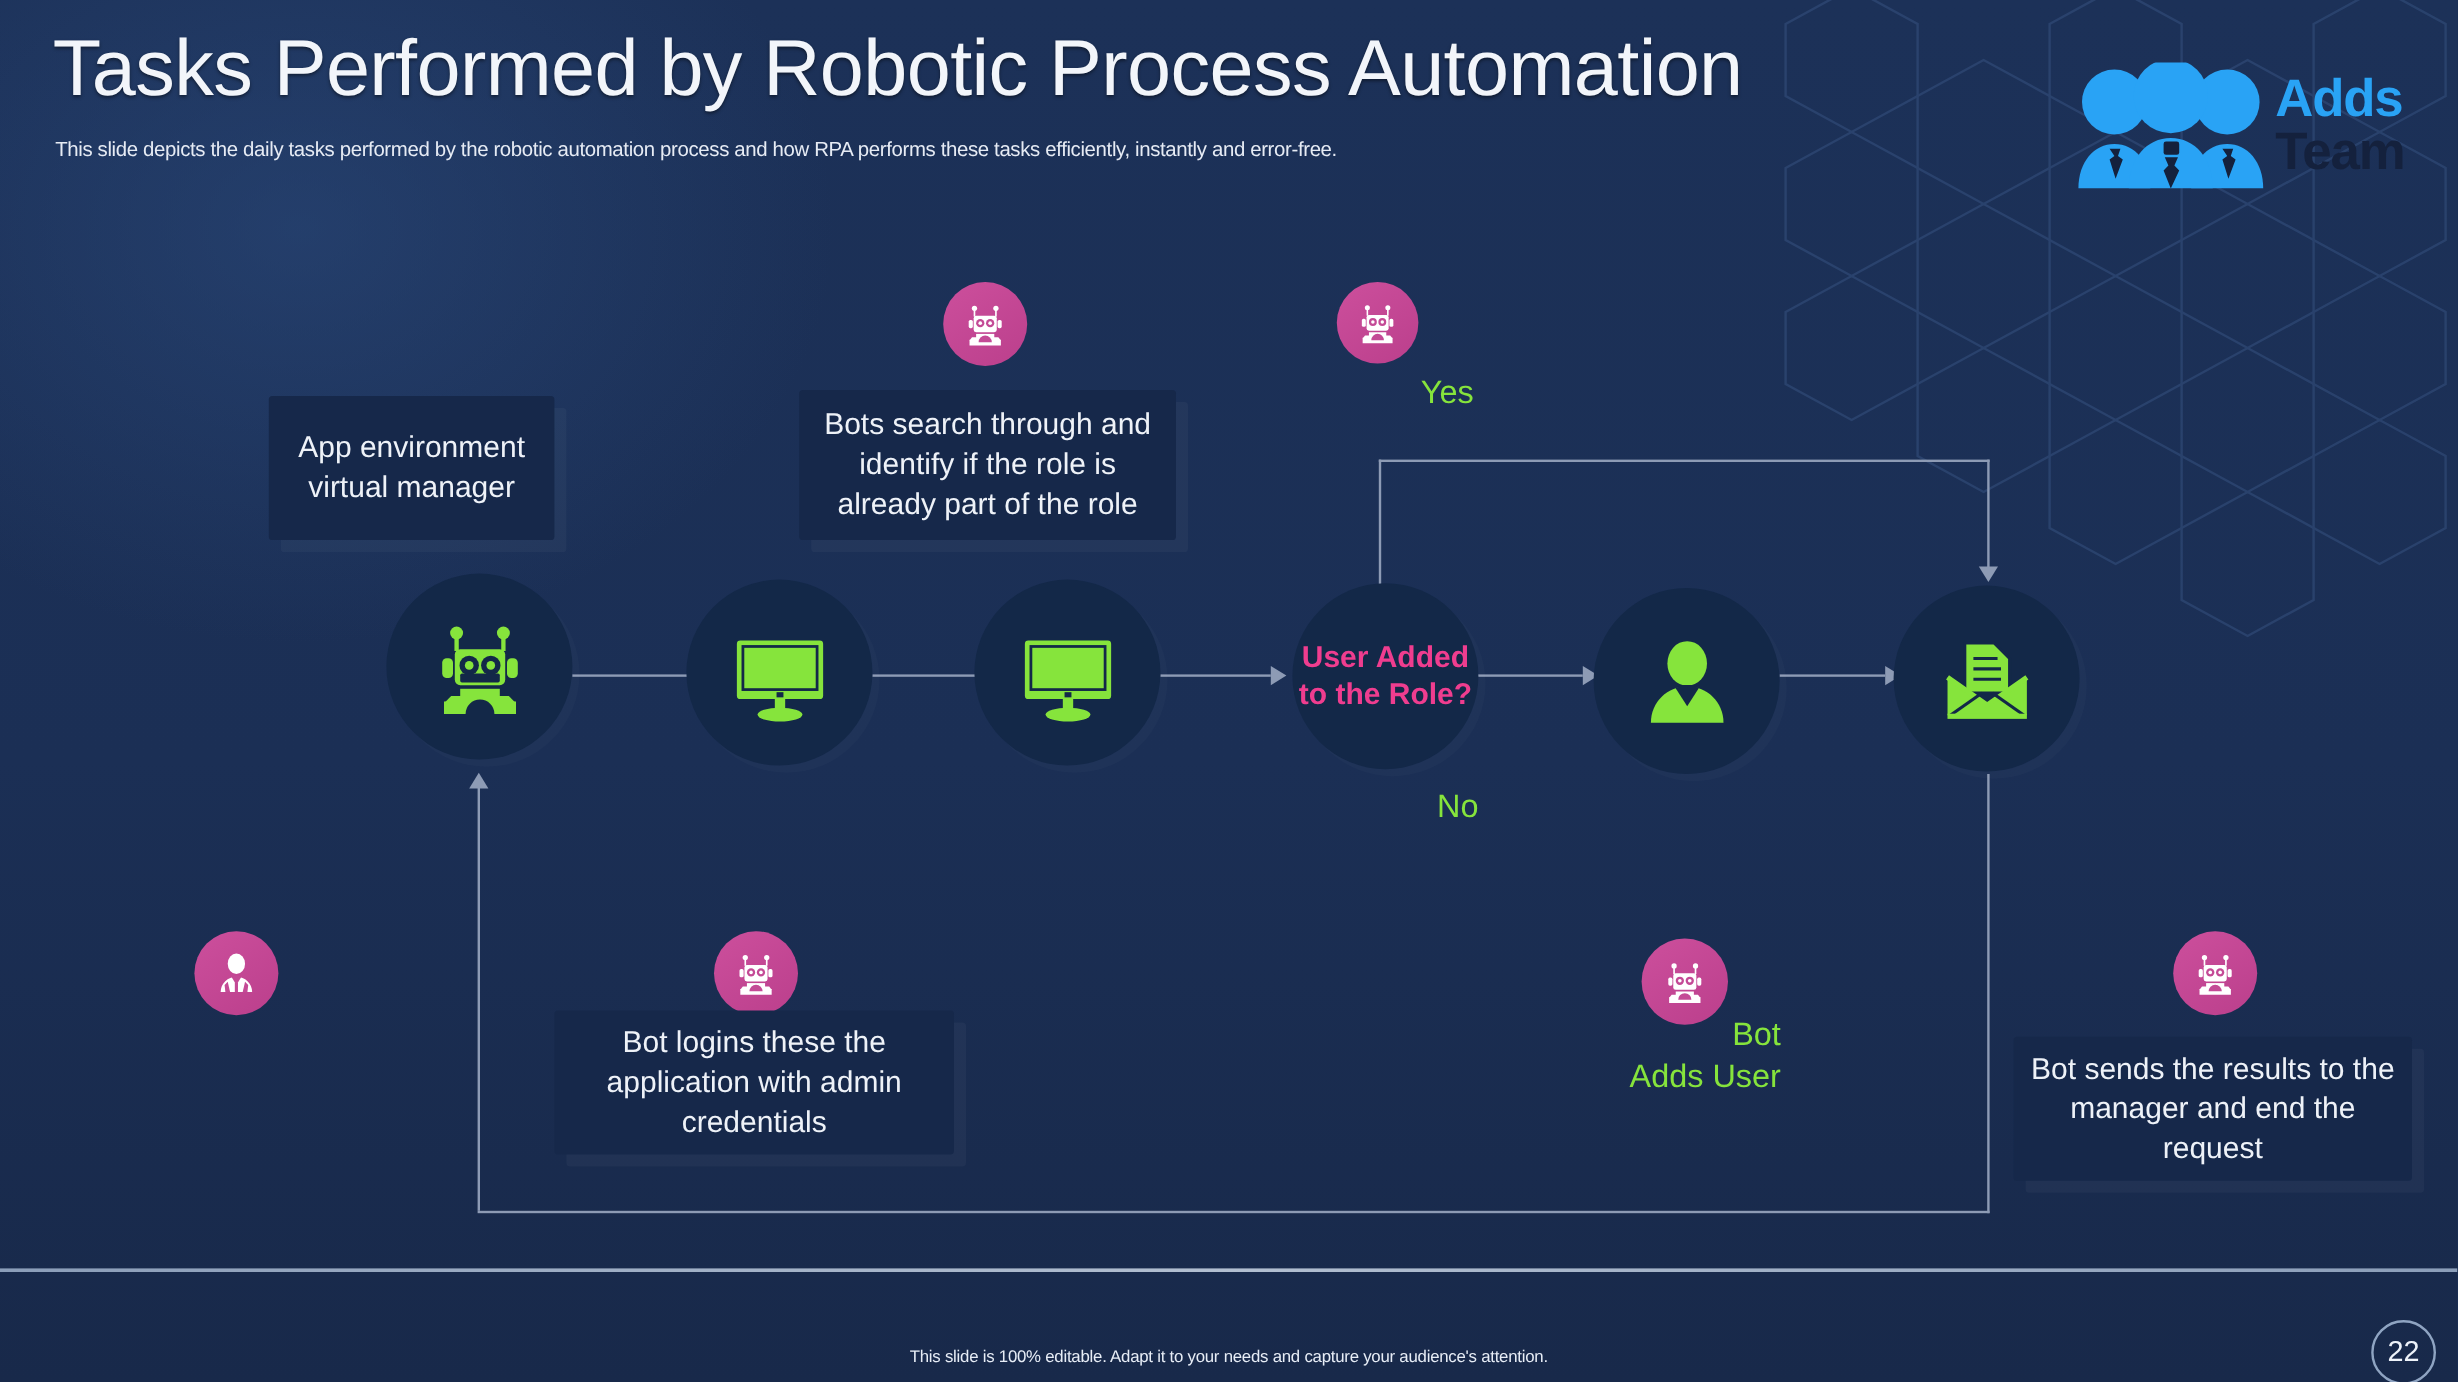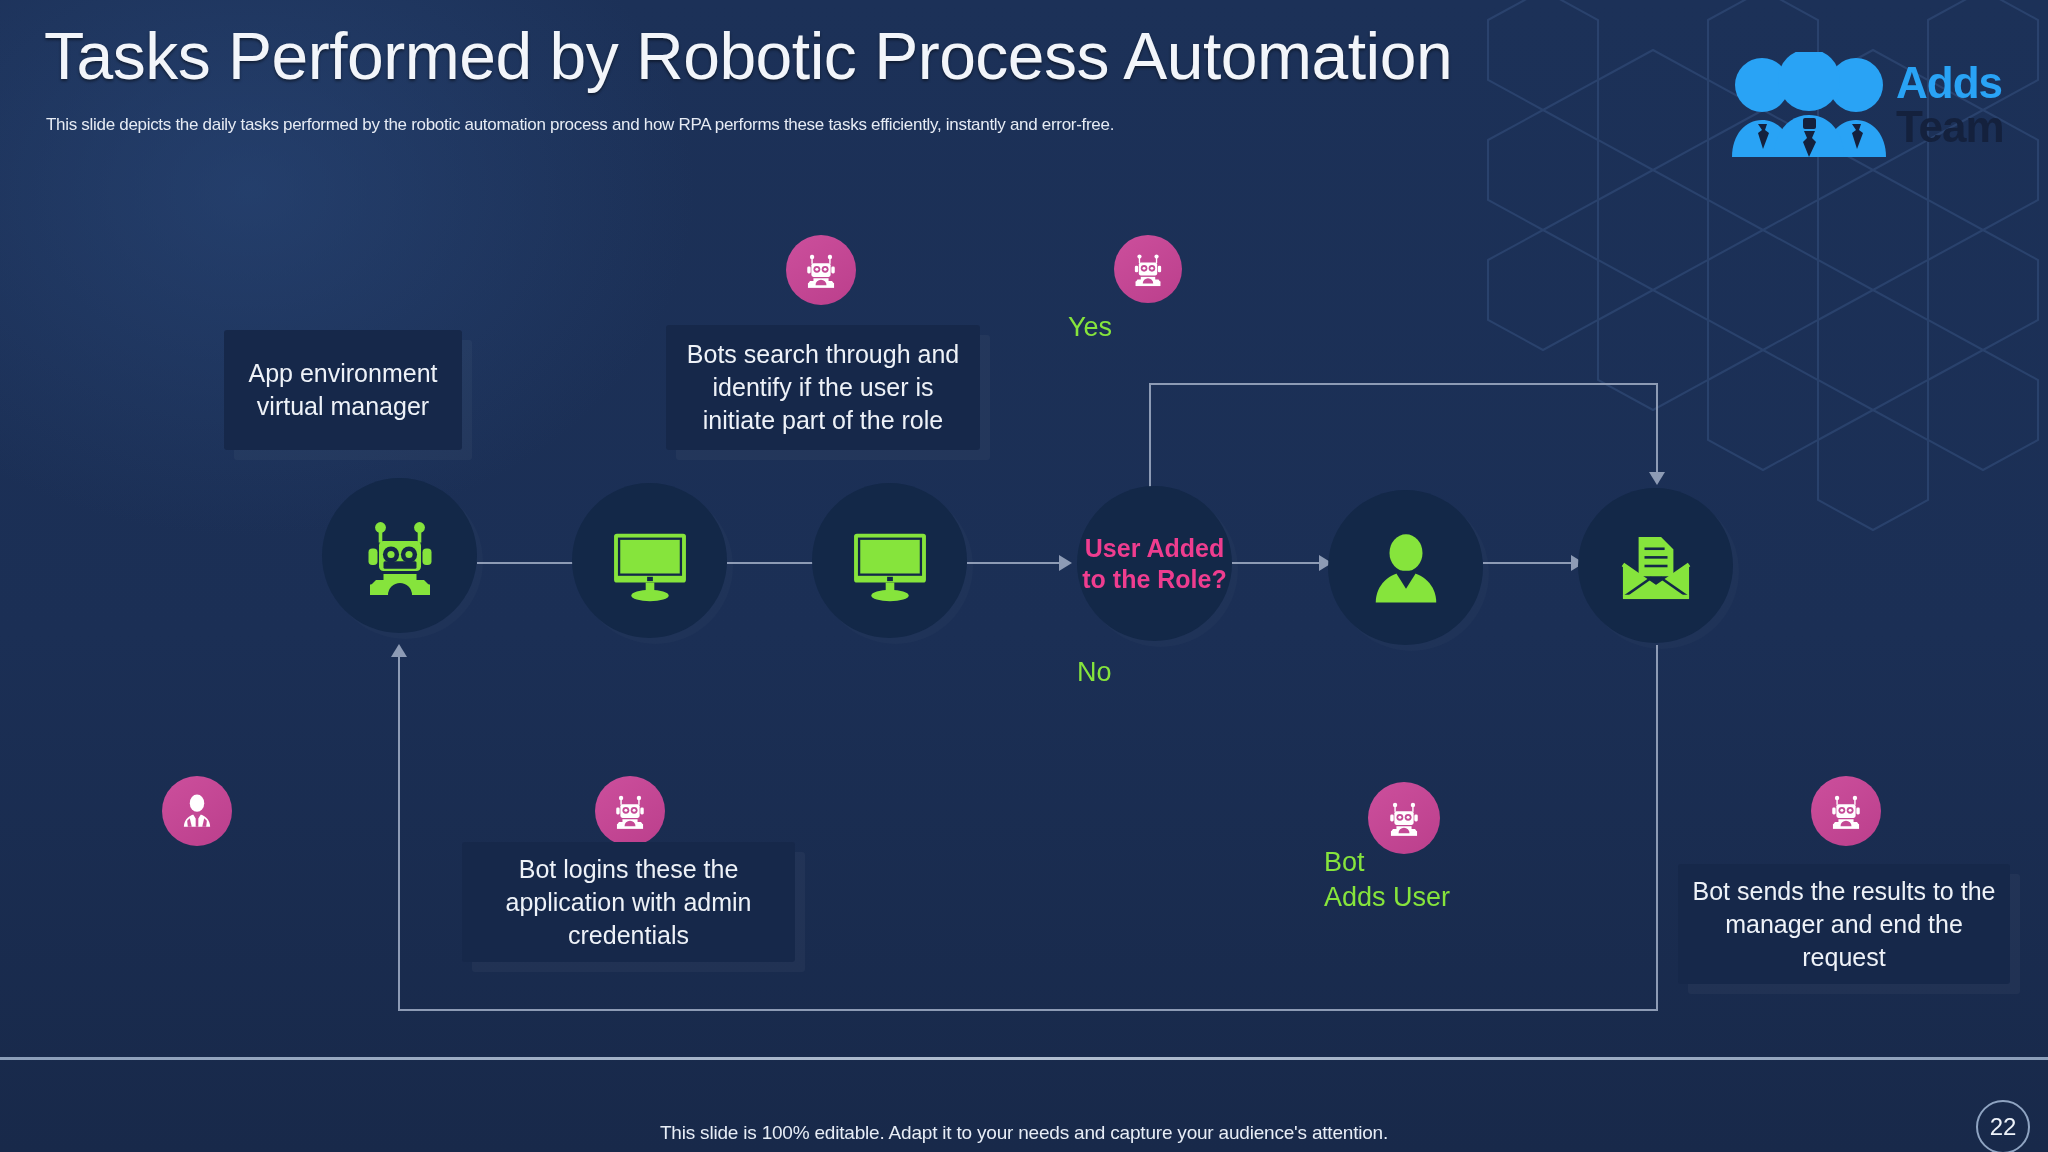--- a/index.html
+++ b/index.html
@@ -98,42 +98,42 @@
     font-weight:bold;
     font-size:25px;
     line-height:1.22;
     width:100%;
   }
 
   .greenlabel {
     position:absolute;
     color:#86e43c;
     font-size:27px;
-    text-align:left;
+    text-align:right;
     line-height:1.28;
   }
 
   
   .conn { position:absolute; background:#8d9bb5; }
   .conn.h { height:2px; }
   .conn.v { width:2px; }
   .arrowhead { position:absolute; width:0; height:0; }
   .arrowhead.right { border-left:13px solid #8d9bb5; border-top:8px solid transparent; border-bottom:8px solid transparent; }
   .arrowhead.down  { border-top:13px solid #8d9bb5; border-left:8px solid transparent; border-right:8px solid transparent; }
   .arrowhead.up    { border-bottom:13px solid #8d9bb5; border-left:8px solid transparent; border-right:8px solid transparent; }
 
   
   #divider {
     position:absolute; left:0; right:0; top:1057px; height:3px;
     background:linear-gradient(90deg,#9fb2cc,#cdd9e8 50%,#9fb2cc);
     opacity:.85;
   }
   #footer-text {
     position:absolute; left:0; right:0; top:1122px;
-    text-align:center; font-size:19px; color:#e7edf6;
+    text-align:center; font-size:14px; color:#e7edf6;
     letter-spacing:-.2px;
   }
   #pagenum {
     position:absolute; right:18px; top:1100px;
     width:54px; height:54px; border-radius:50%;
     border:2px solid #8fa4c2;
     display:flex; align-items:center; justify-content:center;
     font-size:24px; color:#eef3fa;
   }
 </style>
@@ -211,21 +211,21 @@
         <circle cx="26" cy="31" r="5"></circle>
           <circle cx="38" cy="31" r="5"></circle>
         <path d="M24 54a8 8 0 0116 0z"></path>
       </g>
       <g fill="#ffffff">
         <circle cx="26" cy="31" r="2.2"></circle>
           <circle cx="38" cy="31" r="2.2"></circle>
       </g>
     </svg>
   </div>
-  <div class="txtbox" style="left:666px; top:325px; width:314px; height:125px;">Bots search through and identify if the user is initiate part of the role</div>
+  <div class="txtbox" style="left:666px; top:325px; width:314px; height:125px;">Bots search through and identify if the role is already part of the role</div>
 
   <div class="pinkcircle" style="left:1114px; top:235px; width:68px; height:68px;">
     <svg width="42" height="42" viewBox="0 0 64 64">
       <g fill="#ffffff">
         <rect x="18" y="22" width="28" height="20" rx="3"></rect>
         <circle cx="19" cy="13" r="3.2"></circle>
           <rect x="18" y="14" width="2" height="9"></rect>
         <circle cx="45" cy="13" r="3.2"></circle>
           <rect x="44" y="14" width="2" height="9"></rect>
         <rect x="12" y="27" width="5" height="10" rx="2"></rect>

